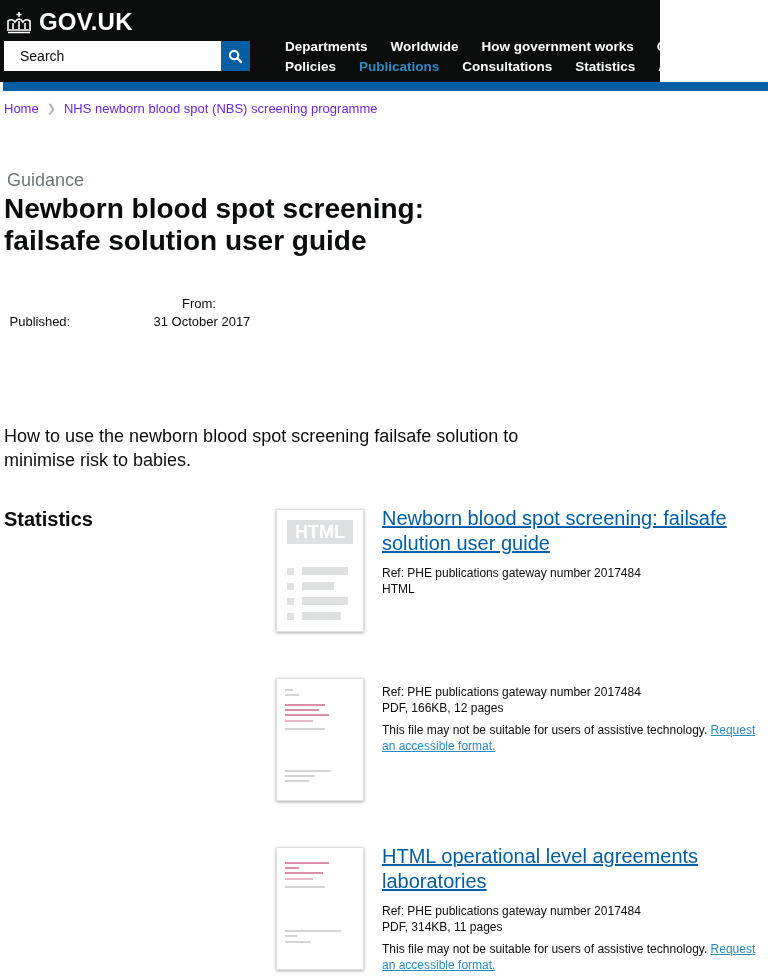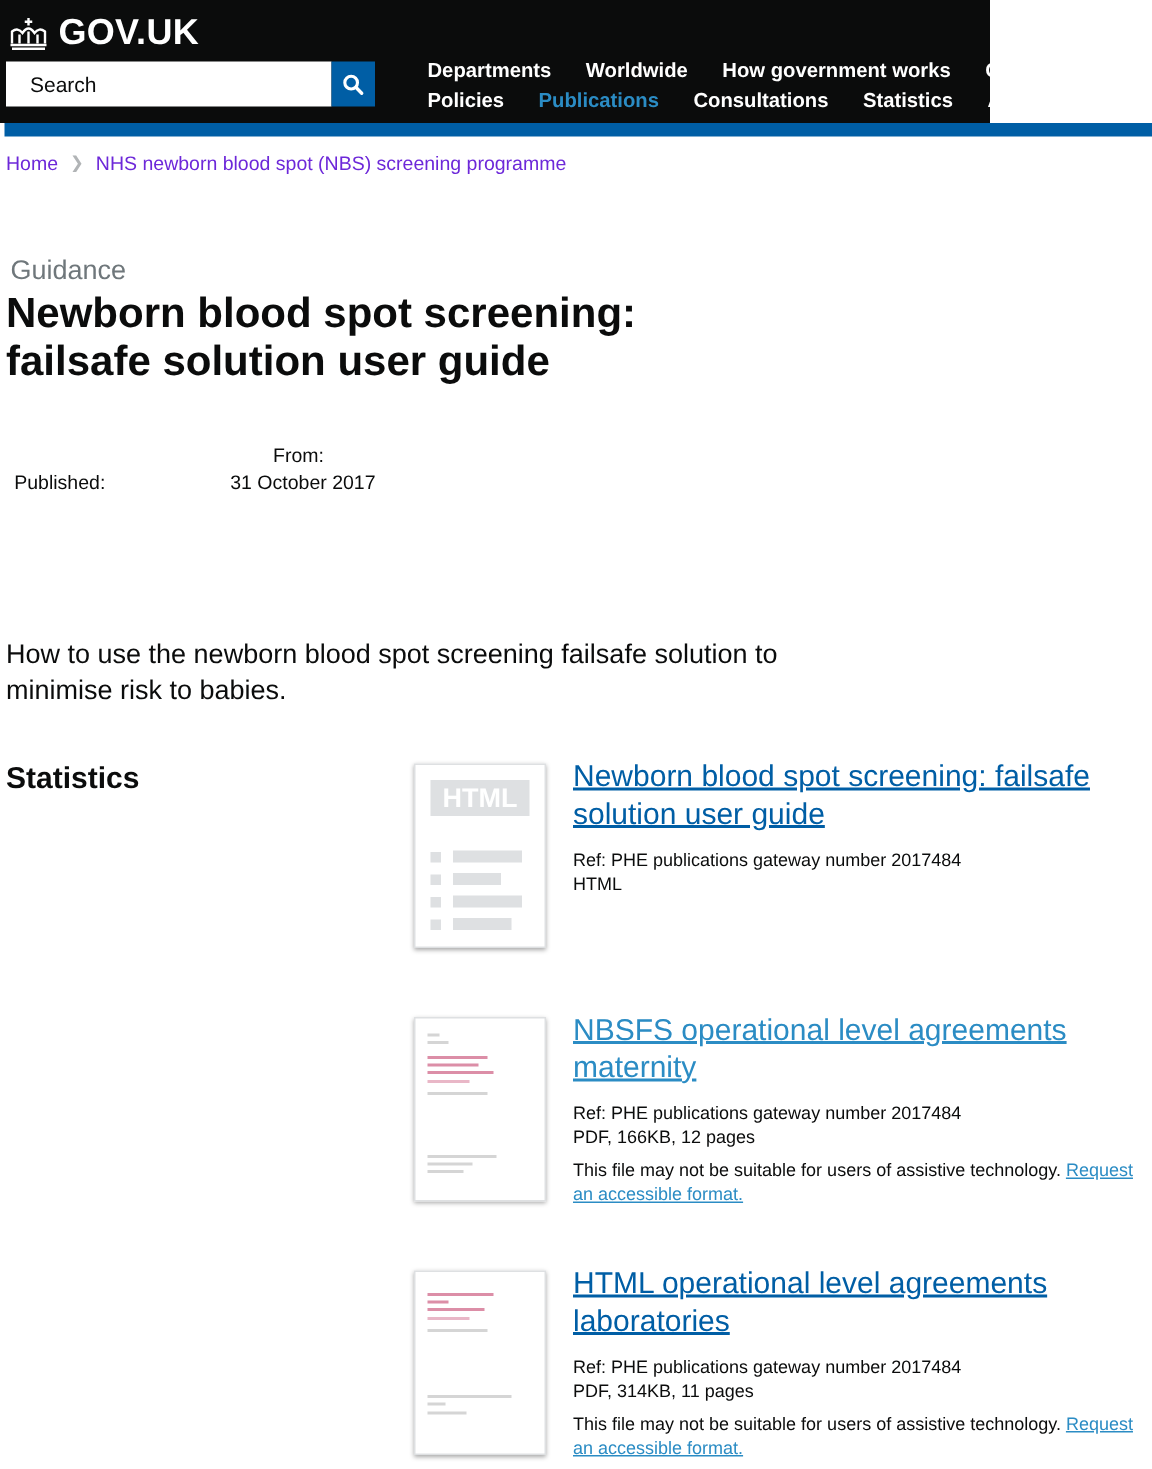--- a/index.html
+++ b/index.html
@@ -172,21 +172,20 @@
       <div class="pdf-red" style="width:34px"></div>
       <div class="pdf-red" style="width:44px"></div>
       <div class="pdf-red" style="width:28px;margin-top:4px;opacity:0.35"></div>
       <div class="pdf-grey" style="width:40px;margin-top:6px"></div>
       <div class="pdf-grey" style="width:46px;margin-top:40px"></div>
       <div class="pdf-grey" style="width:30px"></div>
       <div class="pdf-grey" style="width:24px"></div>
     </div>
   </a>
   <div class="att-body">
-    <a class="att-title visited">NBSFS operational level agreements maternity</a>
     <div class="att-meta">
       <div>Ref: PHE publications gateway number 2017484</div>
       <div>PDF, 166KB, 12 pages</div>
     </div>
     <div class="att-note">
       <span>This file may not be suitable for users of assistive technology.</span>
       <a>Request an accessible format.</a>
     </div>
   </div>
 </section>

